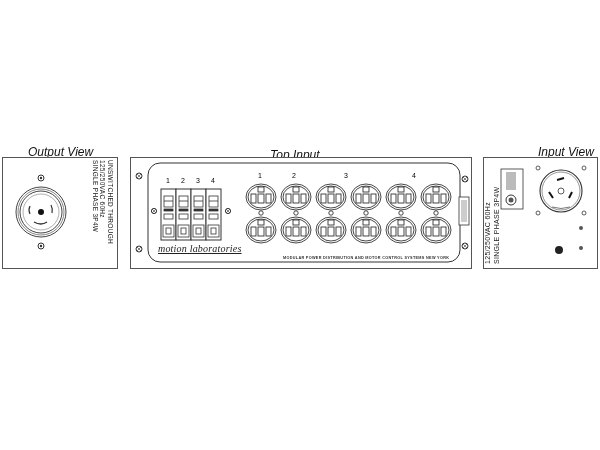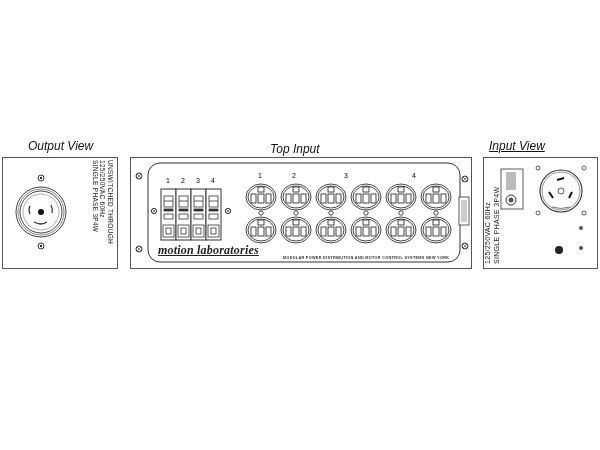--- a/index.html
+++ b/index.html
@@ -1,28 +1,28 @@
 <!DOCTYPE html>
 <html><head>
 <meta charset="utf-8">
 <style>
   html, body { margin:0; padding:0; background:#ffffff; }
   body { width:600px; height:450px; position:relative; overflow:hidden; font-family:"Liberation Sans", sans-serif; }
-  .view-title { position:absolute; font-style:italic; font-size:12px; color:#111; font-family:"Liberation Sans", sans-serif; white-space:nowrap; }
+  .view-title { position:absolute; font-style:italic; font-size:12px; color:#111; font-family:"Liberation Sans", sans-serif; white-space:nowrap;margin-top:6px; }
   .panel { position:absolute; border:1px solid #555; background:#fff; box-sizing:border-box; }
   .vtext { position:absolute; font-size:6.5px; line-height:7.5px; color:#222; white-space:nowrap; transform-origin:0 0; font-family:"Liberation Sans", sans-serif; letter-spacing:0.3px; }
   svg { position:absolute; left:0; top:0; overflow:visible; }
   .num { font-size:7px; fill:#111; font-family:"Liberation Sans", sans-serif; }
 </style>
 </head>
 <body>
 
 <div class="view-title" style="left:28px;top:139px;">Output View</div>
 <div class="view-title" style="left:270px;top:142px;">Top Input</div>
-<div class="view-title" style="left:489px;top:139px;text-decoration:underline;">Input View</div>
+<div class="view-title" style="left:538px;top:139px;text-decoration:underline;">Input View</div>
 
 <div class="panel" style="left:2px;top:157px;width:116px;height:112px;"></div>
 <div>
   <svg width="600" height="450">
     <g>
       <circle cx="41" cy="178" r="3" fill="none" stroke="#333" stroke-width="1"></circle>
       <circle cx="41" cy="178" r="1.2" fill="#333"></circle>
     </g>
     <g>
       <circle cx="41" cy="246" r="3" fill="none" stroke="#333" stroke-width="1"></circle>
@@ -223,21 +223,21 @@
   <div style="position:absolute;left:181px;top:177px;font-size:7px;">2</div>
   <div style="position:absolute;left:196px;top:177px;font-size:7px;">3</div>
   <div style="position:absolute;left:211px;top:177px;font-size:7px;">4</div>
 </div>
 <div>
   <div style="position:absolute;left:258px;top:172px;font-size:7px;">1</div>
   <div style="position:absolute;left:292px;top:172px;font-size:7px;">2</div>
   <div style="position:absolute;left:344px;top:172px;font-size:7px;">3</div>
   <div style="position:absolute;left:412px;top:172px;font-size:7px;">4</div>
 </div>
-<div style="position:absolute;left:158px;top:243px;font-family:'Liberation Serif', serif;font-style:italic;font-weight:bold;font-size:12px;color:#222;letter-spacing:0.2px;text-decoration:underline;">motion laboratories</div>
+<div style="position:absolute;left:158px;top:243px;font-family:'Liberation Serif', serif;font-style:italic;font-weight:normal;font-size:10px;color:#222;letter-spacing:0.2px;text-decoration:underline;">motion laboratories</div>
 <div style="position:absolute;left:283px;top:256px;font-size:3.8px;font-weight:bold;color:#333;white-space:nowrap;letter-spacing:0.3px;">MODULAR POWER DISTRIBUTION AND MOTOR CONTROL SYSTEMS  NEW YORK</div>
 
 <div class="panel" style="left:483px;top:157px;width:115px;height:112px;"></div>
 <div>
   <svg width="600" height="450">
     <g>
       <rect x="501" y="169" width="22" height="40" fill="#fff" stroke="#333" stroke-width="0.8"></rect>
       <rect x="506" y="172" width="10" height="18" fill="#bbb"></rect>
       <circle cx="511" cy="200" r="5" fill="none" stroke="#333"></circle>
       <circle cx="511" cy="200" r="2.5" fill="#555"></circle>

